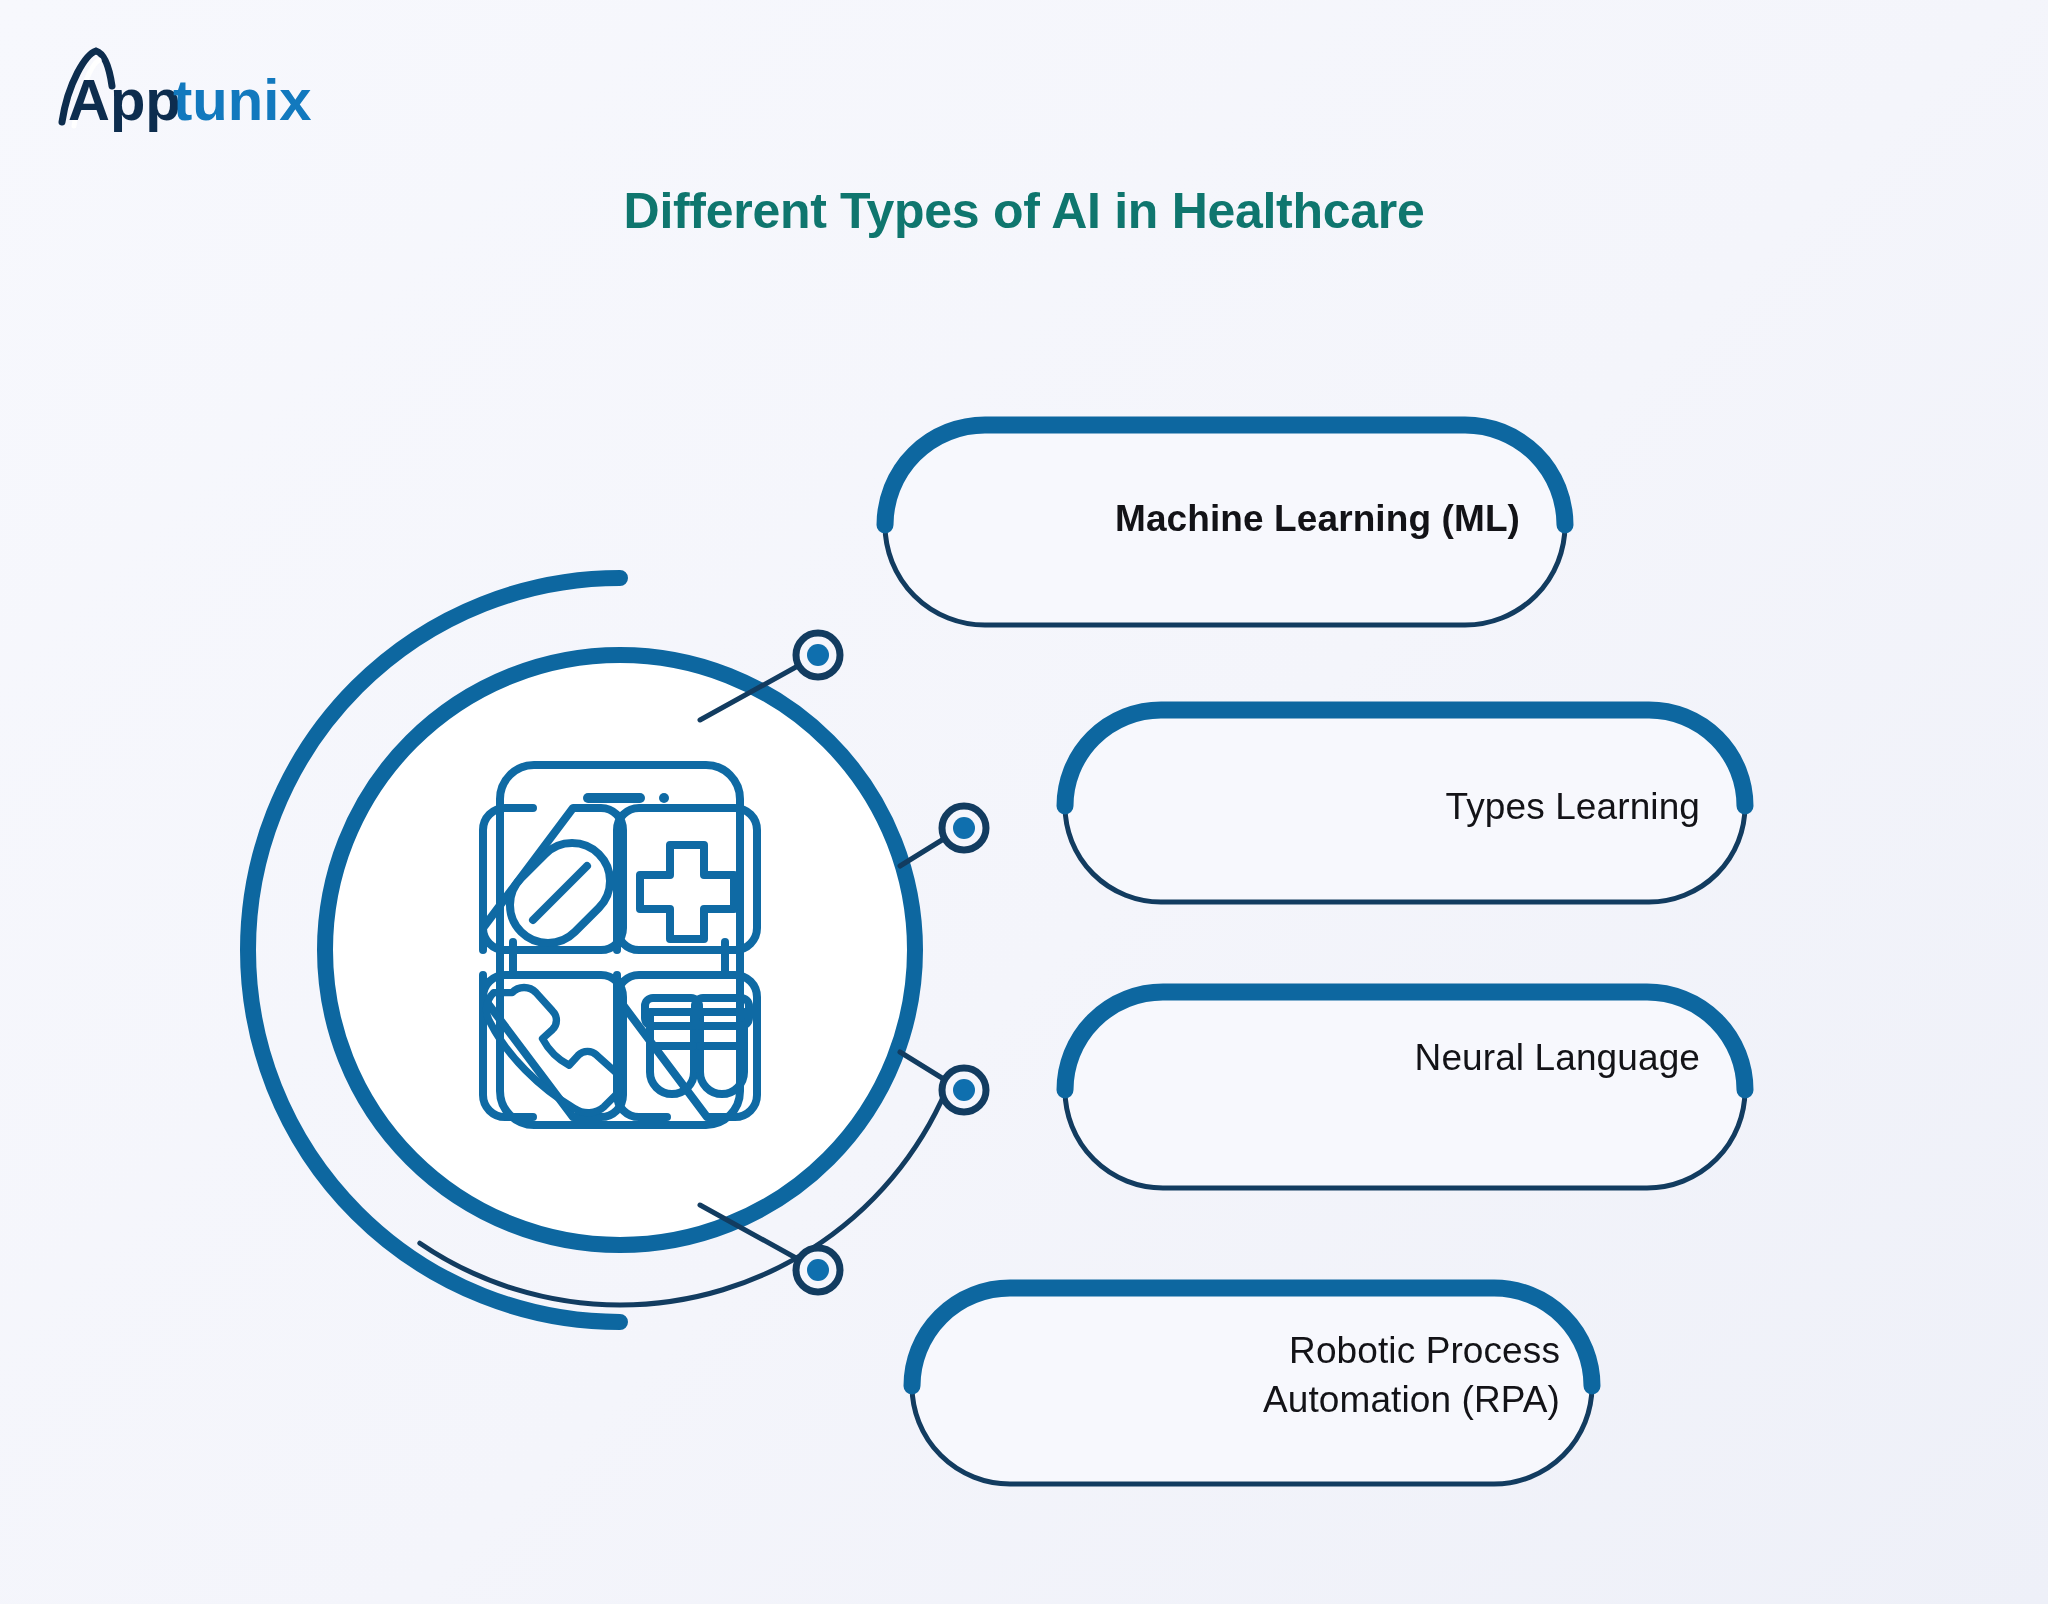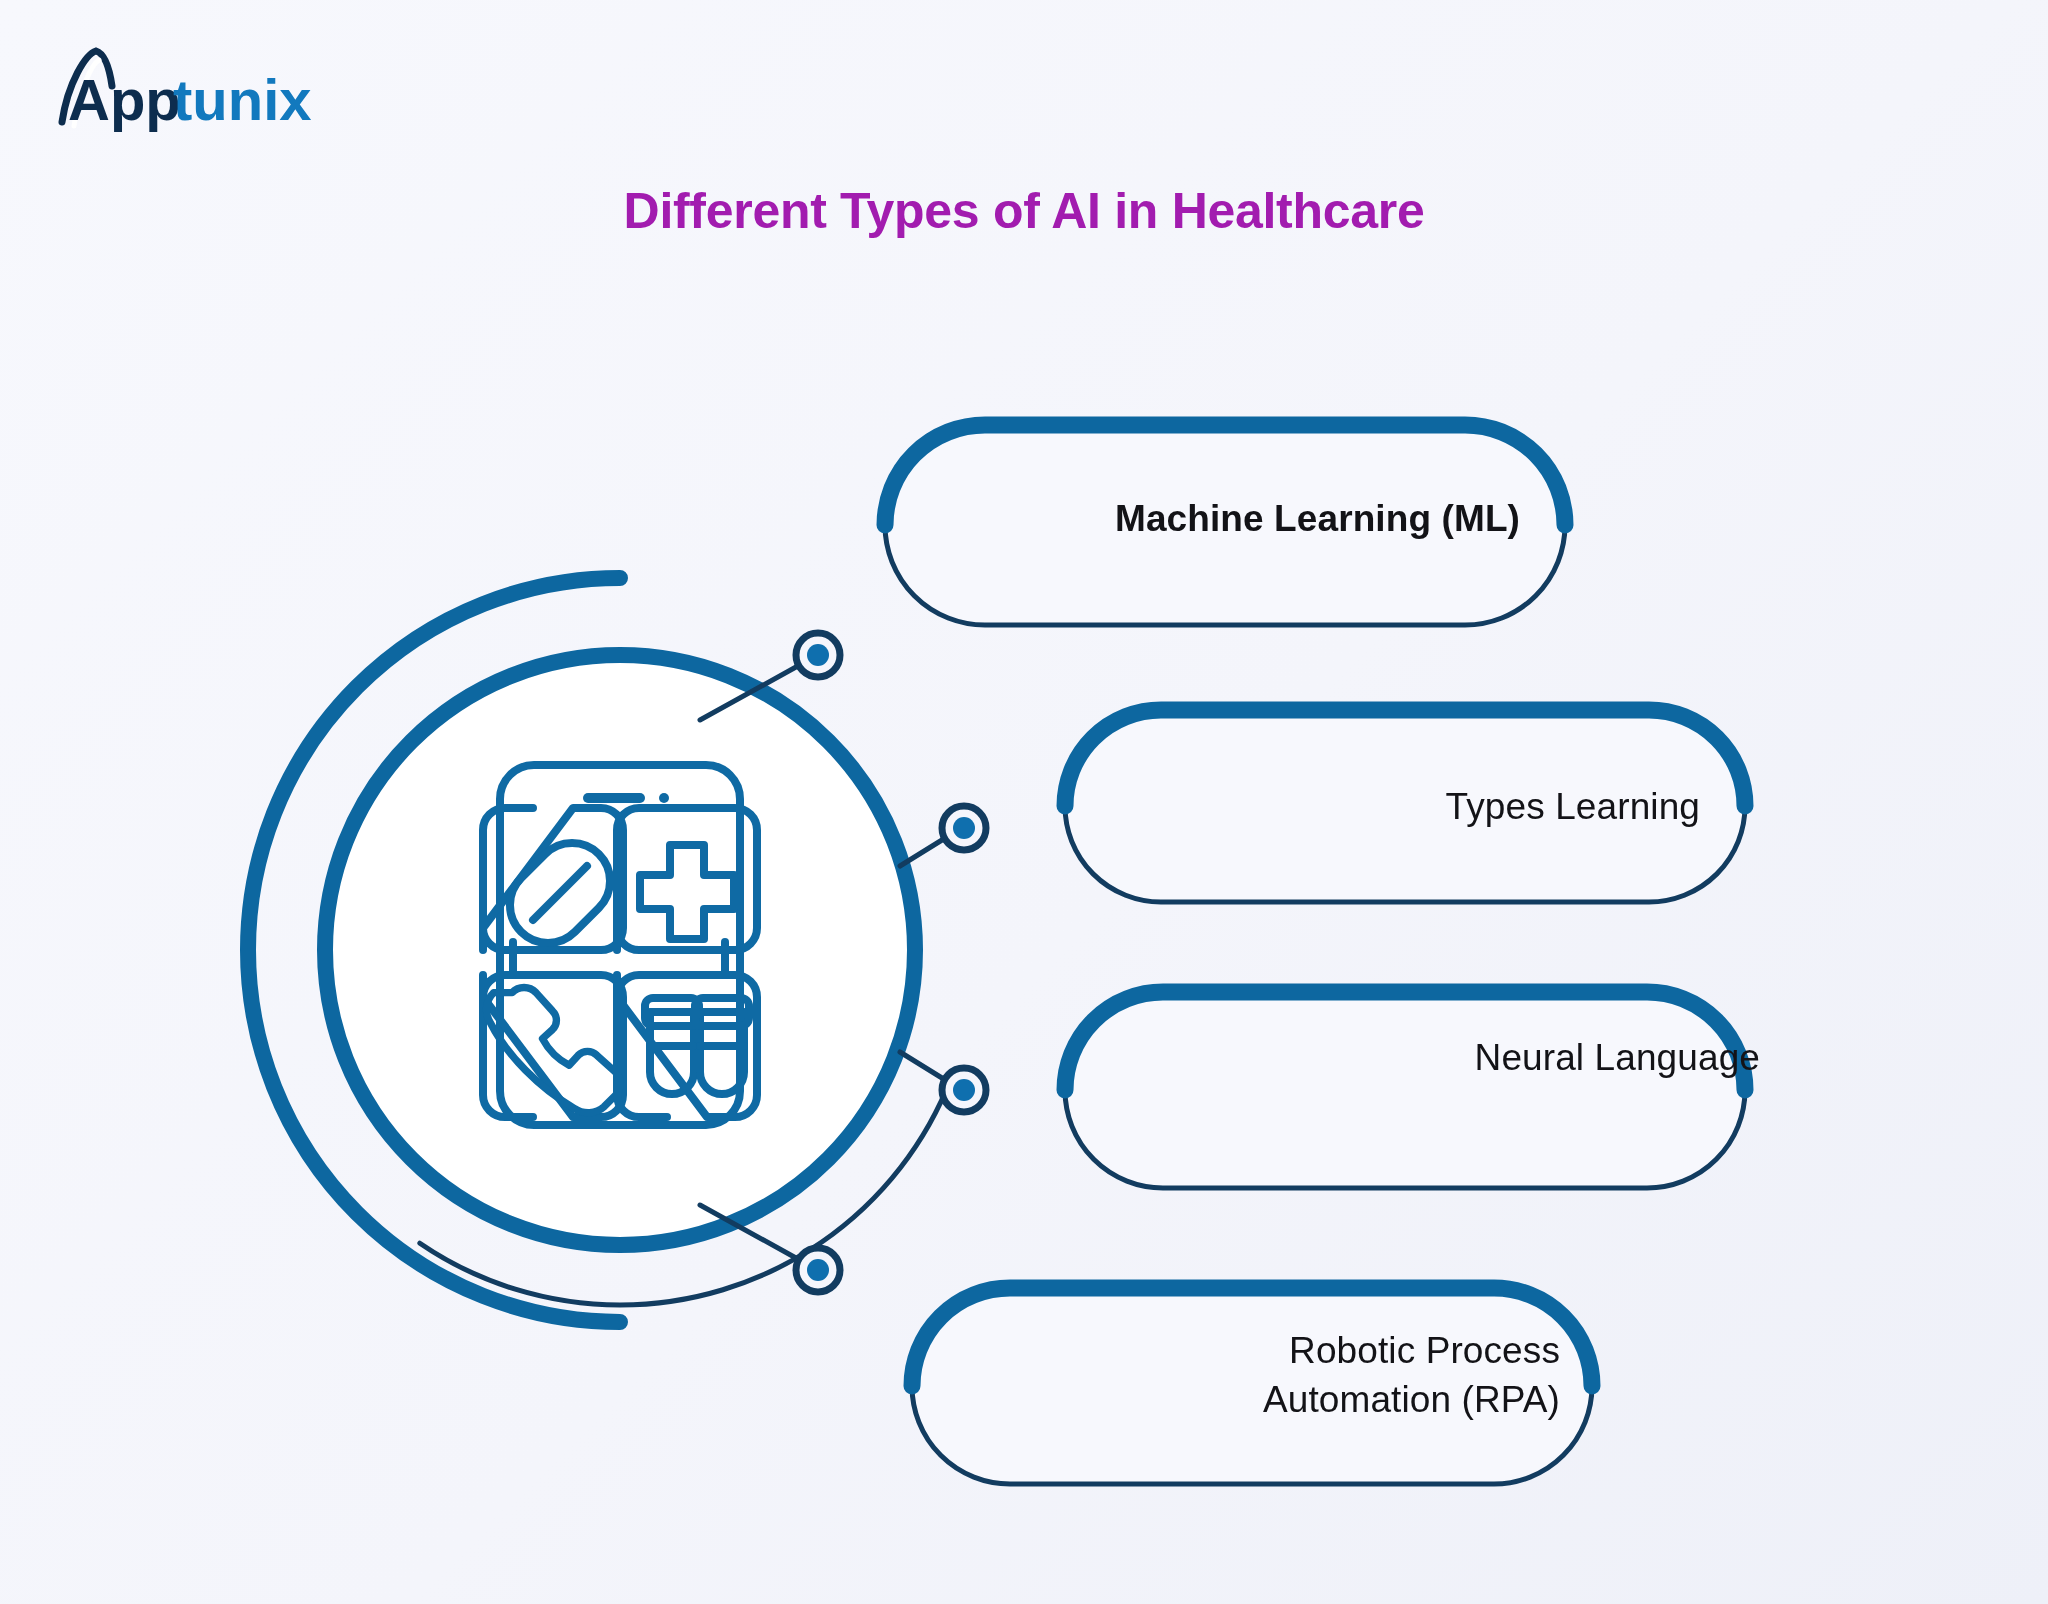--- a/index.html
+++ b/index.html
@@ -29,21 +29,21 @@
 
   
   #title {
     position: absolute;
     left: 0;
     top: 182px;
     width: 2048px;
     text-align: center;
     font-size: 50px;
     font-weight: bold;
-    color: #a21caf;
+    color: #0f766e;
     letter-spacing: -0.3px;
   }
 
   
   #diagram {
     position: absolute;
     left: 0;
     top: 0;
     width: 2048px;
     height: 1604px;
@@ -57,21 +57,21 @@
     font-size: 37px;
     line-height: 1.32;
     font-weight: 400;
     letter-spacing: 0.1px;
     pointer-events: none;
   }
   .pill-label.strong { font-weight: bold; }
 
   #label-ml  { left: 880px;  top: 495px;  width: 640px; }
   #label-dl  { left: 1060px; top: 783px;  width: 640px; }
-  #label-nlp { left: 1120px; top: 1034px; width: 640px; }
+  #label-nlp { left: 1060px; top: 1034px; width: 640px; }
   #label-rpa { left: 900px;  top: 1327px; width: 660px; }
 </style>
 </head>
 <body>
 
 <div id="logo">
   <svg width="300" height="86" viewBox="0 0 300 86" xmlns="http://www.w3.org/2000/svg">
 
     <path d="M10 76 C 16 36, 34 8, 44 5 C 54 8, 58 26, 60 40" fill="none" stroke="#0d2d4e" stroke-width="7" stroke-linecap="round"></path>
     <path d="M22 80 C 27 44, 40 18, 47 14" fill="none" stroke="#ffffff" stroke-width="5" stroke-linecap="round"></path>

